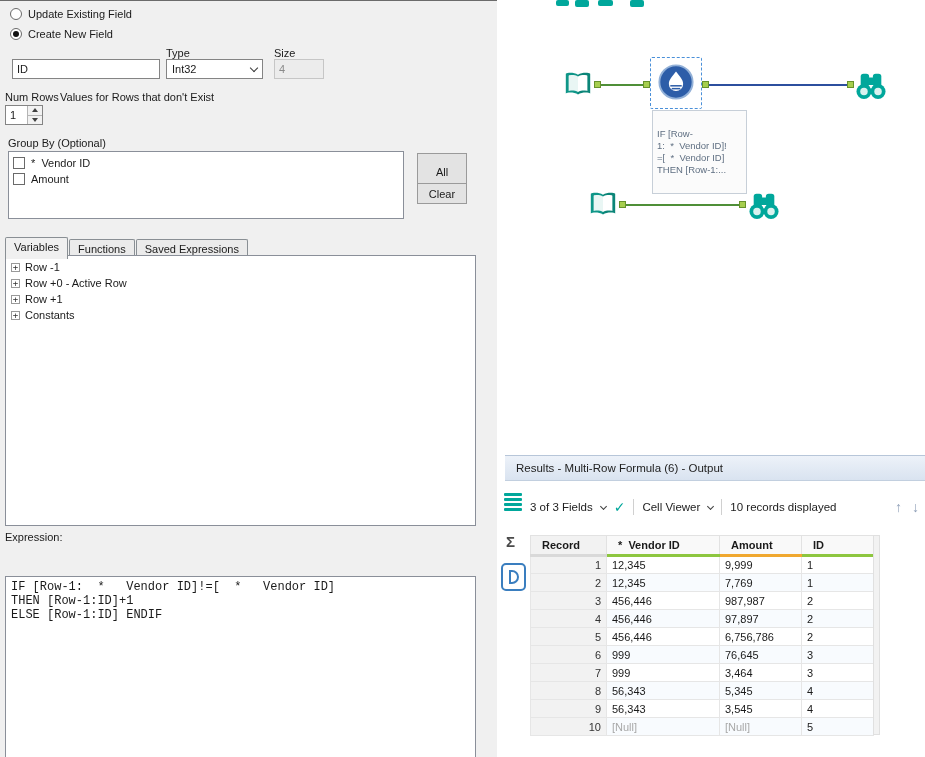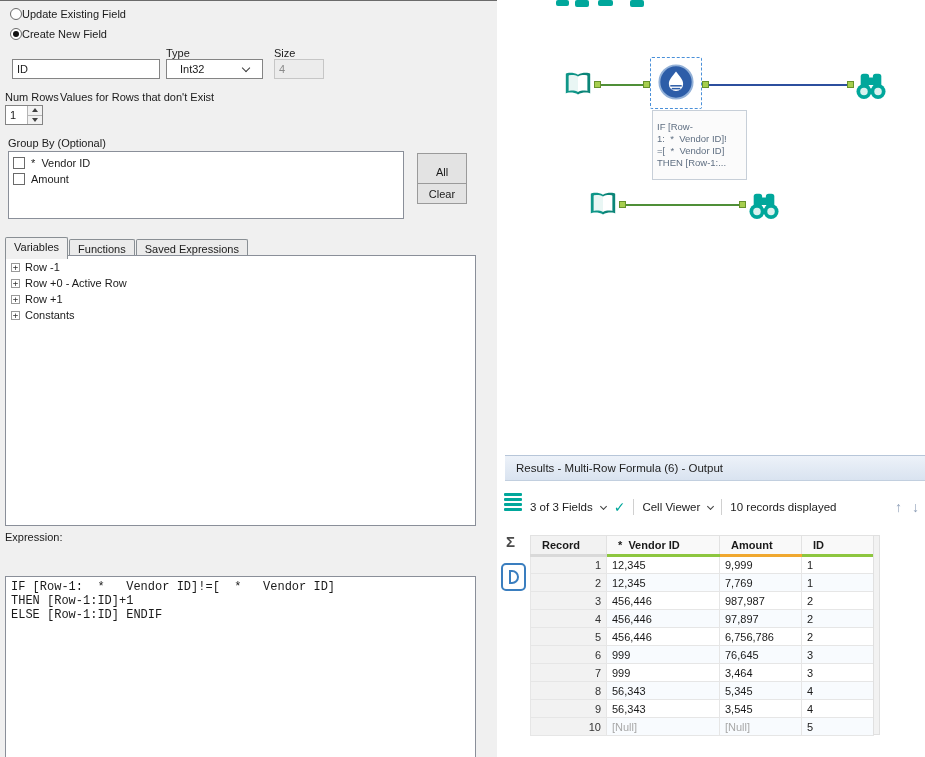--- a/index.html
+++ b/index.html
@@ -3,23 +3,23 @@
 <meta charset="utf-8">
 <style>
 *{margin:0;padding:0;box-sizing:border-box}
 body{font-family:"Liberation Sans","DejaVu Sans",sans-serif;font-size:11px;color:#1a1a1a;background:#fff}
 .app{position:relative;width:925px;height:757px;overflow:hidden;background:#fff}
 
 .config{position:absolute;left:0;top:0;width:497px;height:757px;background:#f0f0f0;border-top:1px solid #6b6b6b}
 .lbl{position:absolute;white-space:pre}
 .tb{position:absolute;background:#fff;border:1px solid #848484;display:flex;align-items:center;padding:0 4px}
 .tb.disabled{background:#ececec;color:#8a8a8a;border-color:#c6c6c6}
-.dd{position:absolute;background:#fff;border:1px solid #848484;display:flex;align-items:center;padding:0 13px}
+.dd{position:absolute;background:#fff;border:1px solid #848484;display:flex;align-items:center;padding:0 5px}
 .chev{width:6px;height:6px;border-right:1.5px solid #3c3c3c;border-bottom:1.5px solid #3c3c3c;transform:rotate(45deg);margin-left:auto;margin-top:-3px;flex:none}
-.radio{position:absolute;display:flex;align-items:flex-end;}
+.radio{position:absolute;display:flex;align-items:flex-end;gap:6px}
 .rb{width:12px;height:12px;border:1px solid #6a6a6a;border-radius:50%;background:#fff;position:relative;flex:none}
 .radio.sel .rb::after{content:"";position:absolute;left:2px;top:2px;width:6px;height:6px;border-radius:50%;background:#111}
 .spinner{position:absolute;background:#fff;border:1px solid #848484;display:flex;align-items:center;padding-left:4px}
 .spin-btns{position:absolute;right:0;top:0;bottom:0;width:15px;border-left:1px solid #b5b5b5;display:flex;flex-direction:column}
 .spin-btns>span{flex:1;display:flex;align-items:center;justify-content:center;background:#f2f2f2}
 .spin-btns>span+span{border-top:1px solid #b5b5b5}
 .tri-up{width:0;height:0;border-left:3px solid transparent;border-right:3px solid transparent;border-bottom:4px solid #404040}
 .tri-dn{width:0;height:0;border-left:3px solid transparent;border-right:3px solid transparent;border-top:4px solid #404040}
 .listbox{position:absolute;background:#fff;border:1px solid #8a8f99;padding:3px 4px}
 .check-item{display:flex;align-items:center;gap:6px;height:16px}
@@ -32,21 +32,21 @@
 .tree{position:absolute;background:#fff;border:1px solid #8a8f99;padding:3px 2px;overflow:hidden}
 .tree-item{display:flex;align-items:center;height:16px;gap:5px;padding-left:3px}
 .expander{width:9px;height:9px;border:1px solid #999;background:#fff;font-size:9px;line-height:7px;text-align:center;color:#333;flex:none;font-family:"DejaVu Sans Mono",monospace}
 .expr{position:absolute;background:#fff;border:1px solid #8a8f99;font-family:"Liberation Mono","DejaVu Sans Mono",monospace;font-size:12px;line-height:14px;padding:3px 5px;white-space:pre;overflow:hidden}
 
 .canvas{position:absolute;left:497px;top:0;width:428px;height:455px;background:#fff}
 .tool{position:absolute}
 .anchor{position:absolute;width:7px;height:7px;background:#a6ce4e;border:1px solid #66922c}
 .conn{position:absolute;height:2px}
 .sel-box{position:absolute;border:1px dashed #4a90d9;border-radius:2px}
-.annotation{position:absolute;background:#fbfbfb;border:1px solid #c7cfd8;color:#5f6f82;font-size:9.5px;line-height:12px;padding:10px 4px;white-space:pre}
+.annotation{position:absolute;background:#fbfbfb;border:1px solid #c7cfd8;color:#5f6f82;font-size:9.5px;line-height:12px;padding:17px 4px;white-space:pre}
 .palette-frag{position:absolute;background:#00a79b;border-radius:2px}
 
 .results{position:absolute;left:497px;top:455px;width:428px;height:302px;background:#fff}
 .results-header{position:absolute;left:8px;top:0;width:428px;height:26px;background:linear-gradient(#edf2f9,#d9e3f0);border-top:1px solid #b7c6d9;border-bottom:1px solid #c2cfdf;display:flex;align-items:center;padding-left:11px;font-size:11.5px;color:#222}
 .icon-strip{position:absolute;left:0;top:26px;width:33px;bottom:0;background:#fff}
 .rows-icon{position:absolute;left:7px;top:12px;width:18px}
 .rows-icon i{display:block;height:3px;background:#00a79b;margin-bottom:2px;border-radius:1px}
 .sigma-icon{position:absolute;left:9px;top:52px;font-size:15px;font-weight:bold;color:#4a4a4a}
 .profile-icon{position:absolute;left:4px;top:82px;width:25px;height:28px;border:2px solid #3a7ebf;border-radius:5px;background:#fff;display:flex;align-items:center;justify-content:center}
 .profile-icon i{width:10px;height:14px;border:2px solid #3a7ebf;border-radius:0 7px 7px 0}

